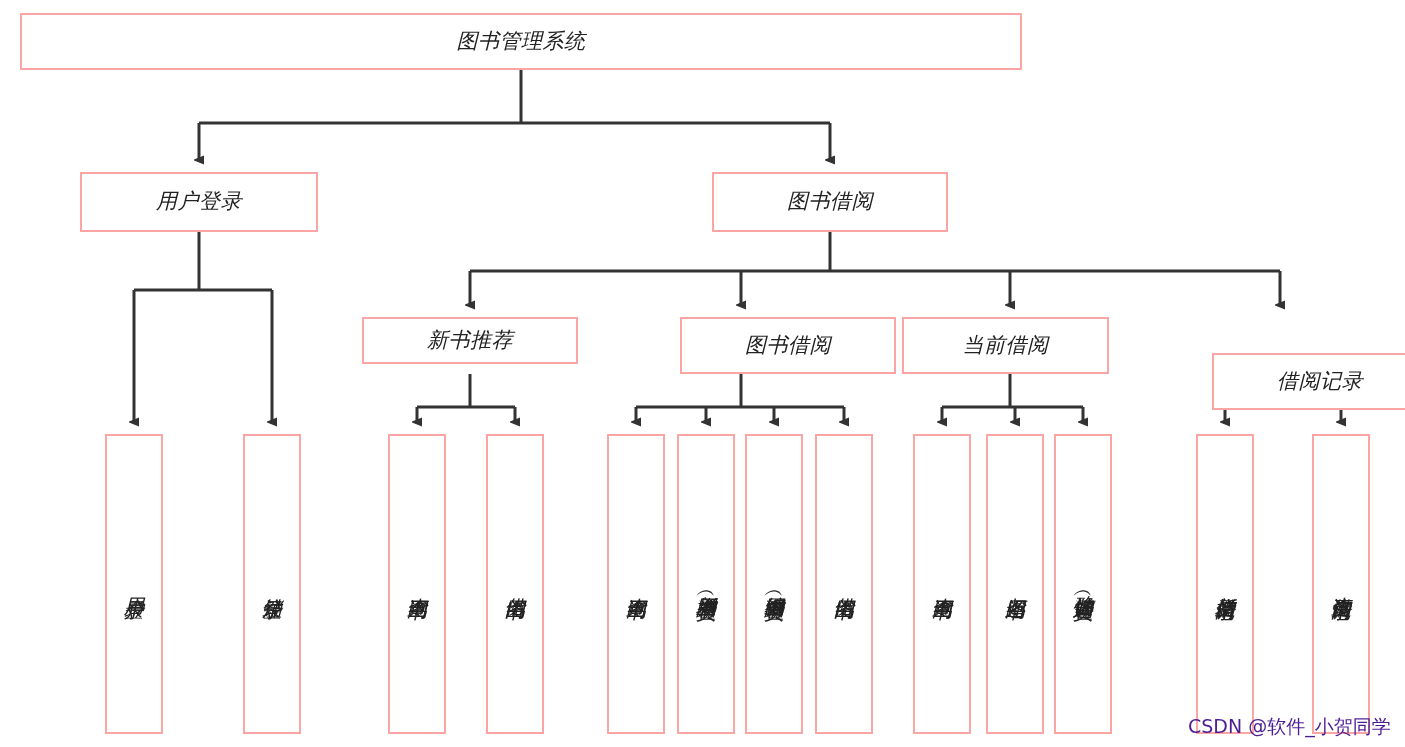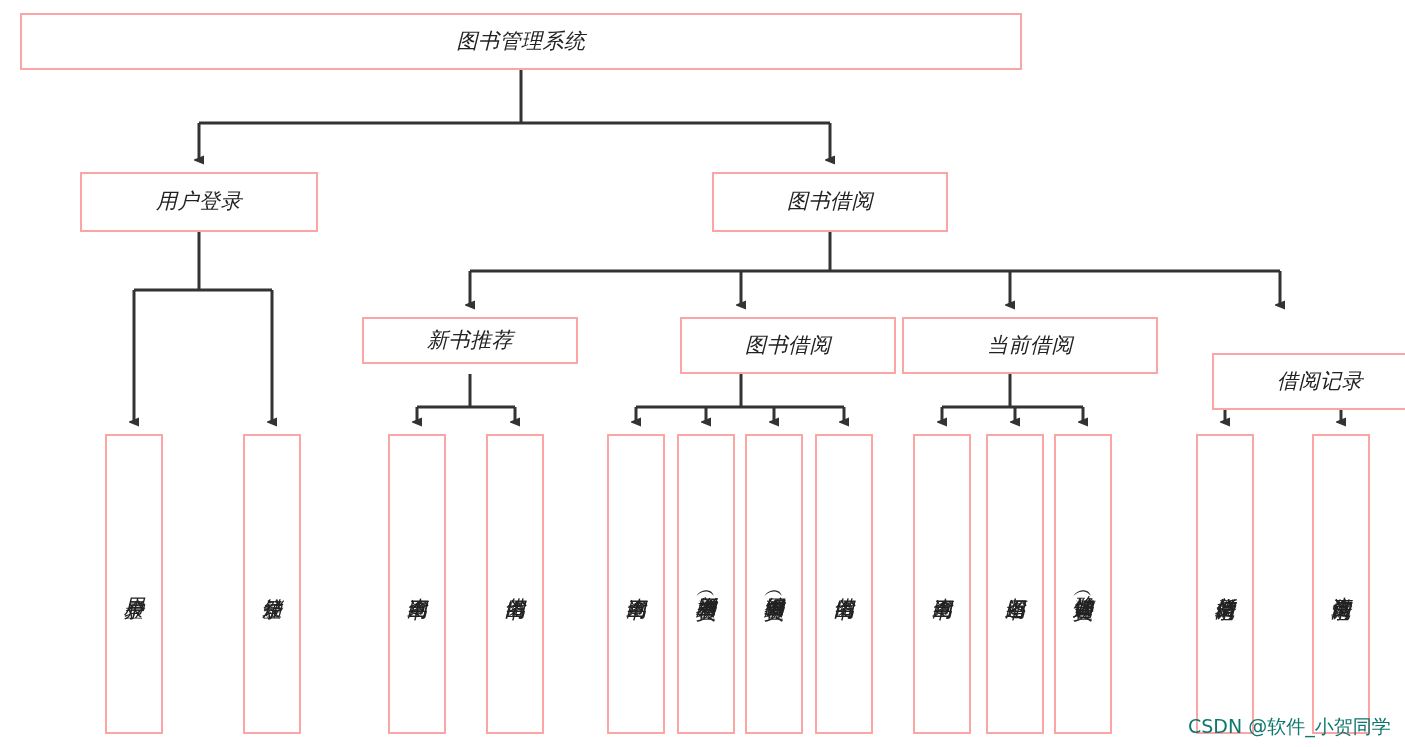--- a/index.html
+++ b/index.html
@@ -56,21 +56,21 @@
     line-height: 1.22;
     letter-spacing: 1px;
     white-space: normal;
     max-height: 100%;
   }
   .watermark {
     position: absolute;
     left: 1188px;
     top: 714px;
     font-size: 19px;
-    color: #0f766e;
+    color: #4c1d95;
     white-space: nowrap;
     z-index: 5;
     font-family: "DejaVu Sans", "Liberation Sans", sans-serif;
   }
 </style>
 </head>
 <body>
 
 <div id="canvas">
 
@@ -149,21 +149,21 @@
   <div class="node" style="left: 712px; top: 172px; width: 236px; height: 60px;">
     <span class="lbl">图书借阅</span>
   </div>
 
   <div class="node" style="left: 362px; top: 317px; width: 216px; height: 47px;">
     <span class="lbl">新书推荐</span>
   </div>
   <div class="node" style="left: 633px; top: 317px; width: 216px; height: 57px; margin-left: 47px;">
     <span class="lbl">图书借阅</span>
   </div>
-  <div class="node" style="left: 902px; top: 317px; width: 256px; height: 57px;">
+  <div class="node" style="left: 902px; top: 317px; width: 207px; height: 57px;">
     <span class="lbl">当前借阅</span>
   </div>
   <div class="node" style="left: 1212px; top: 317px; width: 216px; height: 57px; margin-top: 36px;">
     <span class="lbl">借阅记录</span>
   </div>
 
   <div class="node vertical" style="left: 105px; top: 434px; width: 58px; height: 300px;">
     <span class="lbl">用户登录</span>
   </div>
   <div class="node vertical" style="left: 243px; top: 434px; width: 58px; height: 300px;">

